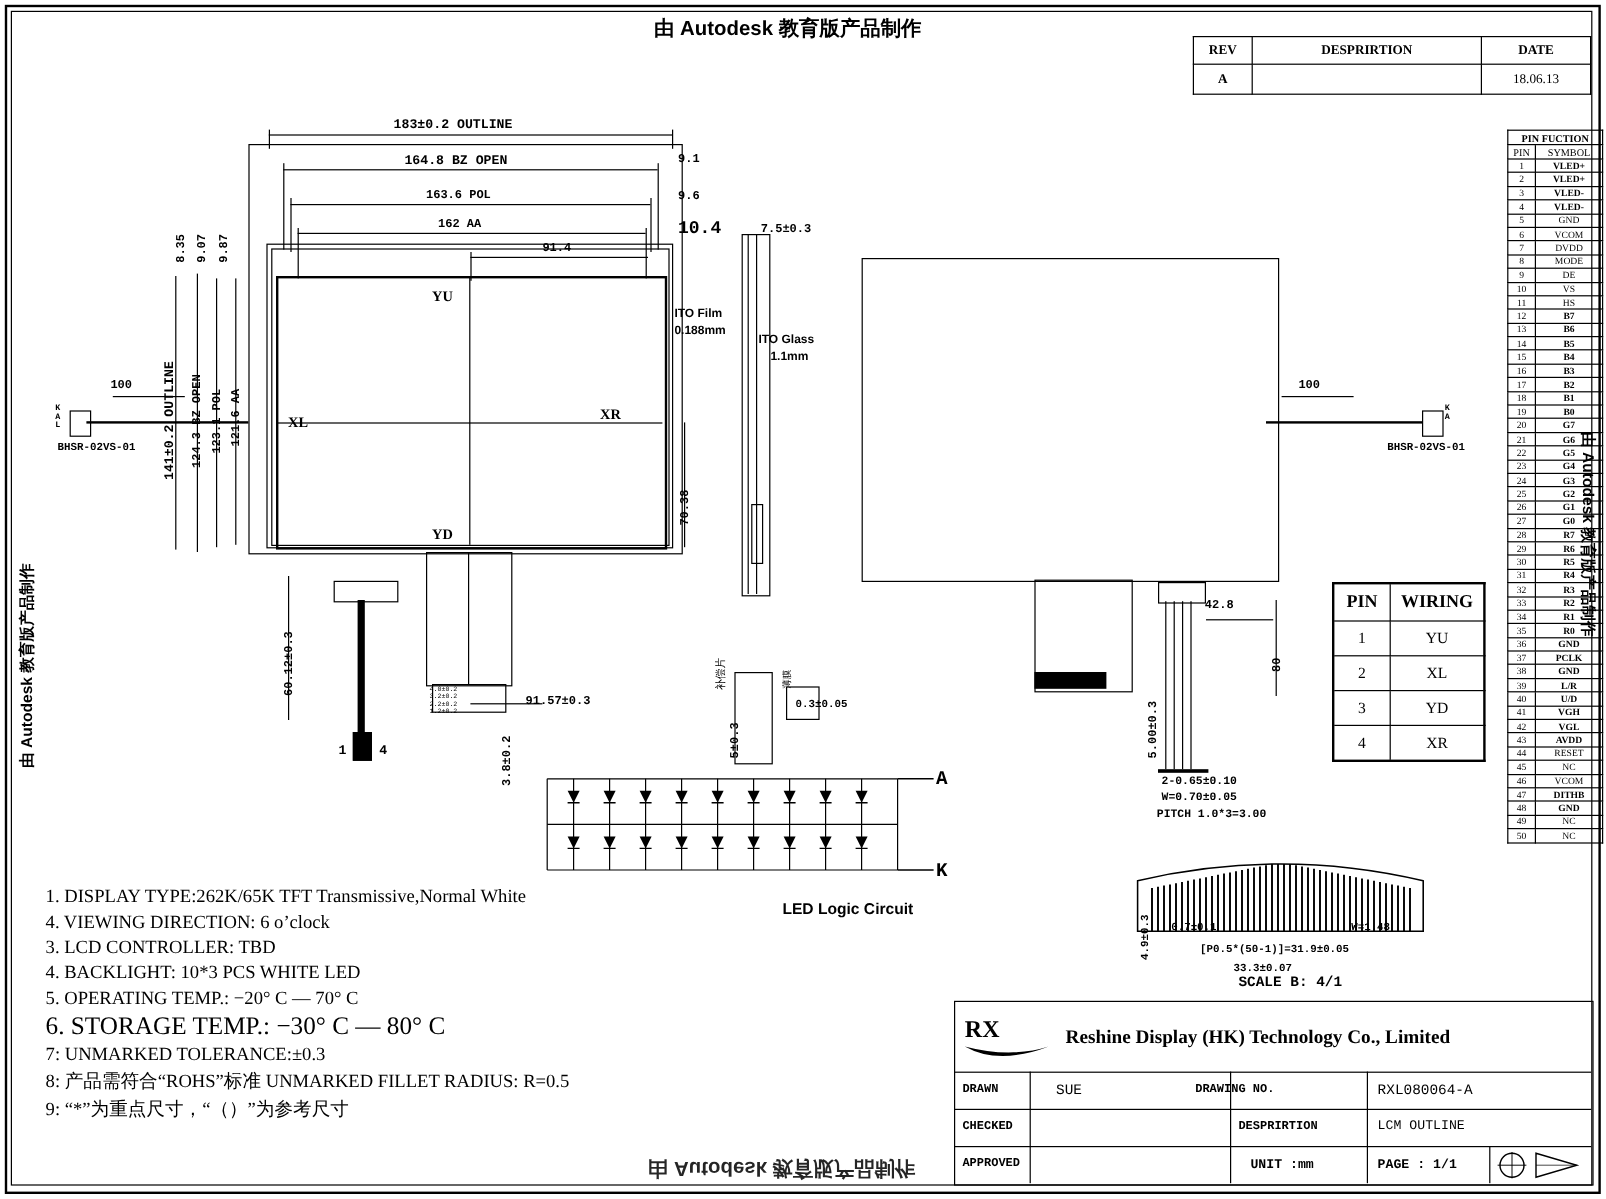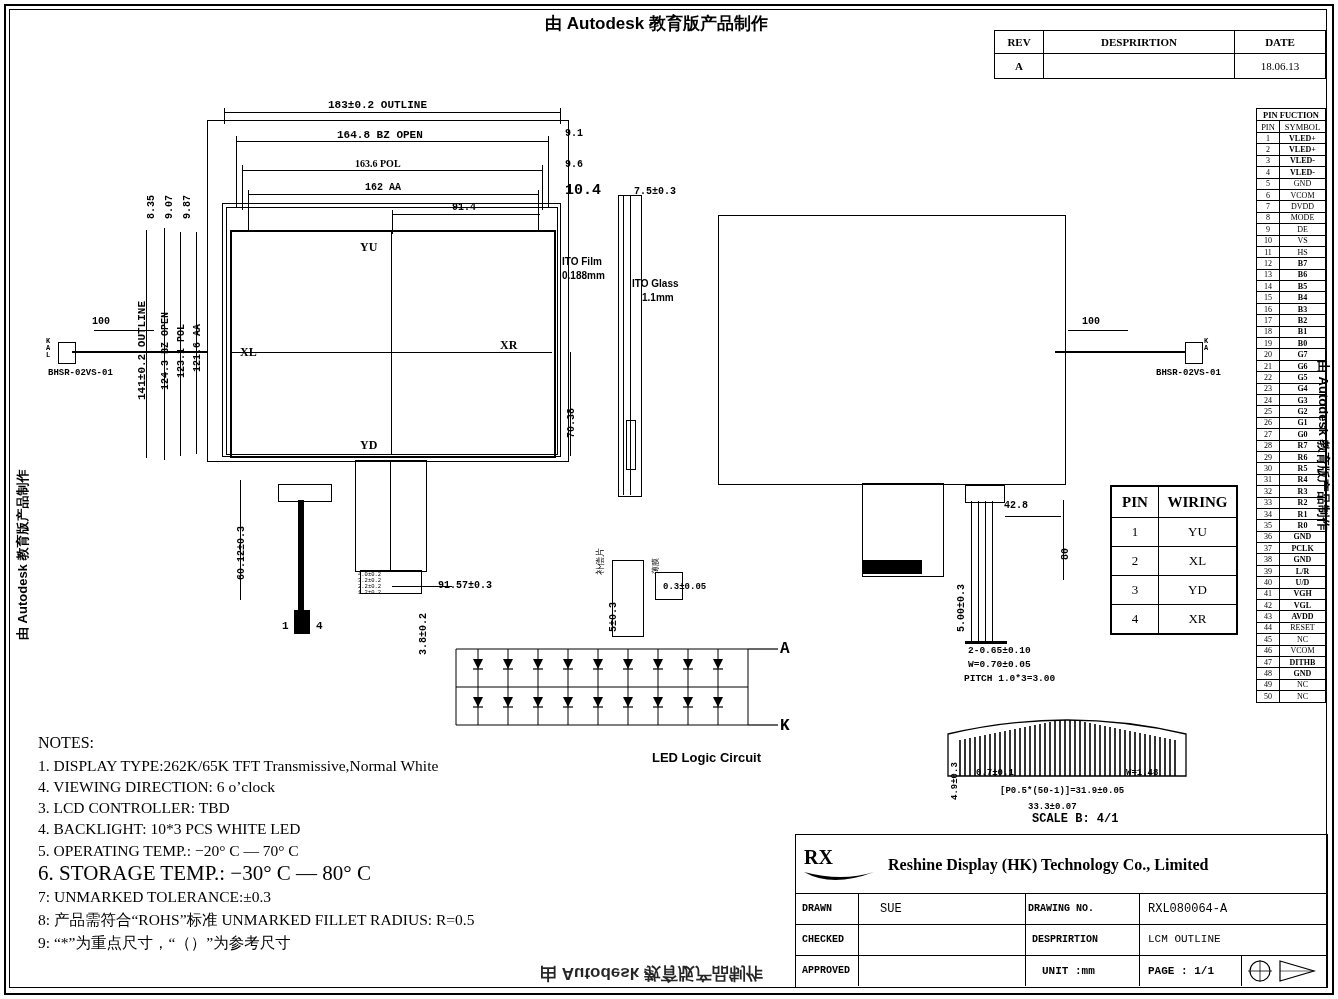--- a/index.html
+++ b/index.html
@@ -42,21 +42,21 @@
     <tbody>
       <tr>
         <td style="height:24px;font-size:11px;font-weight:bold;">A</td>
         <td></td>
         <td style="font-size:11px;">18.06.13</td>
       </tr>
     </tbody>
   </table>
 
   <div style="position:absolute;left:1256px;top:108px;width:70px;">
-    <table class="tbl" style="width:70px;padding-left:46px;">
+    <table class="tbl" style="width:80px;padding-left:46px;">
       <tbody>
           <tr>
             <td colspan="2" style="height:11px;font-size:8.5px;font-weight:bold;">PIN FUCTION</td>
           </tr>
       <tr>
         <td style="width:22px;height:11px;font-size:8.5px;">PIN</td>
         <td style="font-size:8.5px;">SYMBOL</td>
       </tr>
       <tr>
             <td style="height:10.4px;font-size:8px;">1</td>
@@ -314,21 +314,21 @@
   <div class="ln" style="left:236px;top:136px;width:1px;height:72px;"></div>
   <div class="ln" style="left:548px;top:136px;width:1px;height:72px;"></div>
   <div class="ln" style="left:242px;top:165px;width:1px;height:45px;"></div>
   <div class="ln" style="left:542px;top:165px;width:1px;height:45px;"></div>
   <div class="ln" style="left:248px;top:190px;width:1px;height:42px;"></div>
   <div class="ln" style="left:538px;top:190px;width:1px;height:42px;"></div>
   <div class="ln" style="left:392px;top:210px;width:1px;height:24px;"></div>
 
   <div class="txt mono" style="left:328px;top:99px;font-size:11px;font-weight:bold;">183±0.2 OUTLINE</div>
   <div class="txt mono" style="left:337px;top:129px;font-size:11px;font-weight:bold;">164.8 BZ OPEN</div>
-  <div class="txt mono" style="left:355px;top:158px;font-size:10px;font-weight:bold;font-family:Liberation Serif, serif;">163.6 POL</div>
+  <div class="txt mono" style="left:355px;top:158px;font-size:10px;font-weight:bold;">163.6 POL</div>
   <div class="txt mono" style="left:365px;top:182px;font-size:10px;font-weight:bold;">162 AA</div>
   <div class="txt mono" style="left:452px;top:202px;font-size:10px;font-weight:bold;">91.4</div>
   <div class="txt mono" style="left:565px;top:128px;font-size:10px;font-weight:bold;">9.1</div>
   <div class="txt mono" style="left:565px;top:159px;font-size:10px;font-weight:bold;">9.6</div>
   <div class="txt mono" style="left:565px;top:182px;font-size:15px;font-weight:bold;">10.4</div>
 
   <div class="ln" style="left:146px;top:230px;width:1px;height:228px;"></div>
   <div class="ln" style="left:164px;top:228px;width:1px;height:232px;"></div>
   <div class="ln" style="left:180px;top:232px;width:1px;height:224px;"></div>
   <div class="ln" style="left:196px;top:232px;width:1px;height:222px;"></div>
@@ -538,21 +538,20 @@
     </svg>
   </div>
   <div class="txt mono" style="left:976px;top:768px;font-size:9px;font-weight:bold;">0.7±0.1</div>
   <div class="txt mono" style="left:1126px;top:768px;font-size:9px;font-weight:bold;">W=1.48</div>
   <div class="txt mono" style="left:1000px;top:786px;font-size:9px;font-weight:bold;">[P0.5*(50-1)]=31.9±0.05</div>
   <div class="txt mono" style="left:1028px;top:802px;font-size:9px;font-weight:bold;">33.3±0.07</div>
   <div class="txt mono" style="left:950px;top:800px;font-size:9px;font-weight:bold;transform:rotate(-90deg);transform-origin:0 0;">4.9±0.3</div>
   <div class="txt b mono" style="left:1032px;top:812px;font-size:12px;">SCALE B: 4/1</div>
 
   <div style="position:absolute;left:38px;top:734px;width:720px;">
-    <div class="txt" style="position:relative;left:0;top:0;font-size:16px;">NOTES:</div>
     <div style="margin-top:3px;">
       <div style="font-size:15.5px;line-height:21px;">1.  DISPLAY TYPE:262K/65K TFT Transmissive,Normal White</div>
       <div style="font-size:15.5px;line-height:21px;">4.  VIEWING DIRECTION:    6 o’clock</div>
       <div style="font-size:15.5px;line-height:21px;">3.  LCD CONTROLLER: TBD</div>
       <div style="font-size:15.5px;line-height:21px;">4.  BACKLIGHT: 10*3 PCS WHITE LED</div>
       <div style="font-size:15.5px;line-height:23px;">5.  OPERATING TEMP.:   −20° C — 70° C</div>
       <div style="font-size:21px;line-height:23px;">6.  STORAGE TEMP.:    −30° C — 80° C</div>
       <div style="font-size:15.5px;line-height:23px;">7: UNMARKED TOLERANCE:±0.3</div>
       <div style="font-size:15.5px;line-height:23px;">8: 产品需符合“ROHS”标准   UNMARKED FILLET RADIUS: R=0.5</div>
       <div style="font-size:15.5px;line-height:23px;">9: “*”为重点尺寸，“（）”为参考尺寸</div>
@@ -576,21 +575,21 @@
   <div class="ln" style="left:1139px;top:893px;width:1px;height:93px;"></div>
   <div class="ln" style="left:1241px;top:955px;width:1px;height:31px;"></div>
   <div class="ln" style="left:795px;top:924px;width:531px;height:1px;"></div>
   <div class="ln" style="left:795px;top:955px;width:531px;height:1px;"></div>
 
   <div class="txt b mono" style="left:802px;top:903px;font-size:10px;">DRAWN</div>
   <div class="txt b mono" style="left:802px;top:934px;font-size:10px;">CHECKED</div>
   <div class="txt b mono" style="left:802px;top:965px;font-size:10px;">APPROVED</div>
   <div class="txt mono" style="left:880px;top:902px;font-size:12px;">SUE</div>
 
-  <div class="txt b mono" style="left:1028px;top:903px;font-size:10px;">DRAWING NO.</div>
+  <div class="txt b mono" style="left:996px;top:903px;font-size:10px;">DRAWING NO.</div>
   <div class="txt mono" style="left:1148px;top:902px;font-size:12px;">RXL080064-A</div>
   <div class="txt b mono" style="left:1032px;top:934px;font-size:10px;">DESPRIRTION</div>
   <div class="txt mono" style="left:1148px;top:933px;font-size:11px;">LCM OUTLINE</div>
   <div class="txt b mono" style="left:1042px;top:965px;font-size:11px;">UNIT :mm</div>
   <div class="txt b mono" style="left:1148px;top:965px;font-size:11px;">PAGE  : 1/1</div>
 
   <div style="position:absolute;left:1246px;top:958px;width:76px;height:26px;">
     <svg width="76" height="26" viewBox="0 0 76 26">
       <circle cx="14" cy="13" r="10" fill="none" stroke="#000" stroke-width="1.2"></circle>
       <line x1="2" y1="13" x2="26" y2="13" stroke="#000" stroke-width="0.8"></line>

